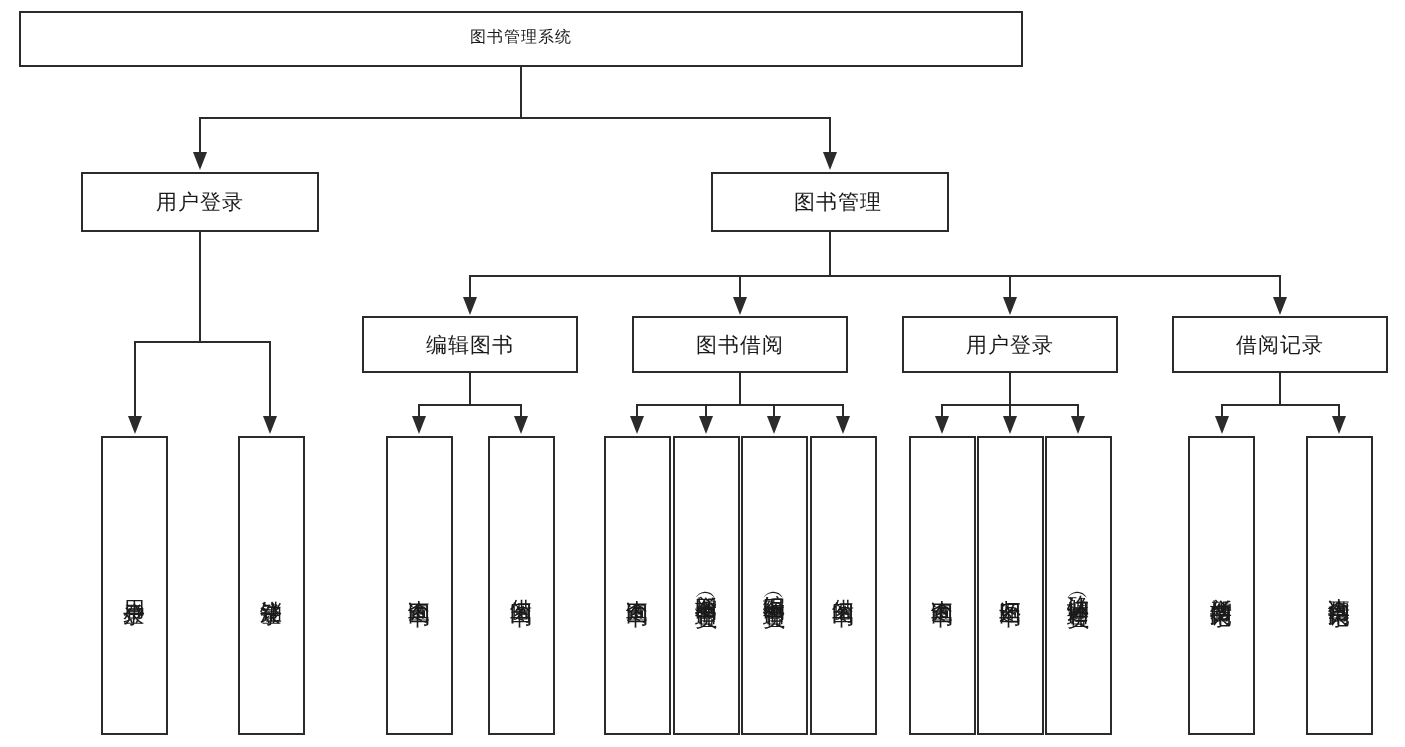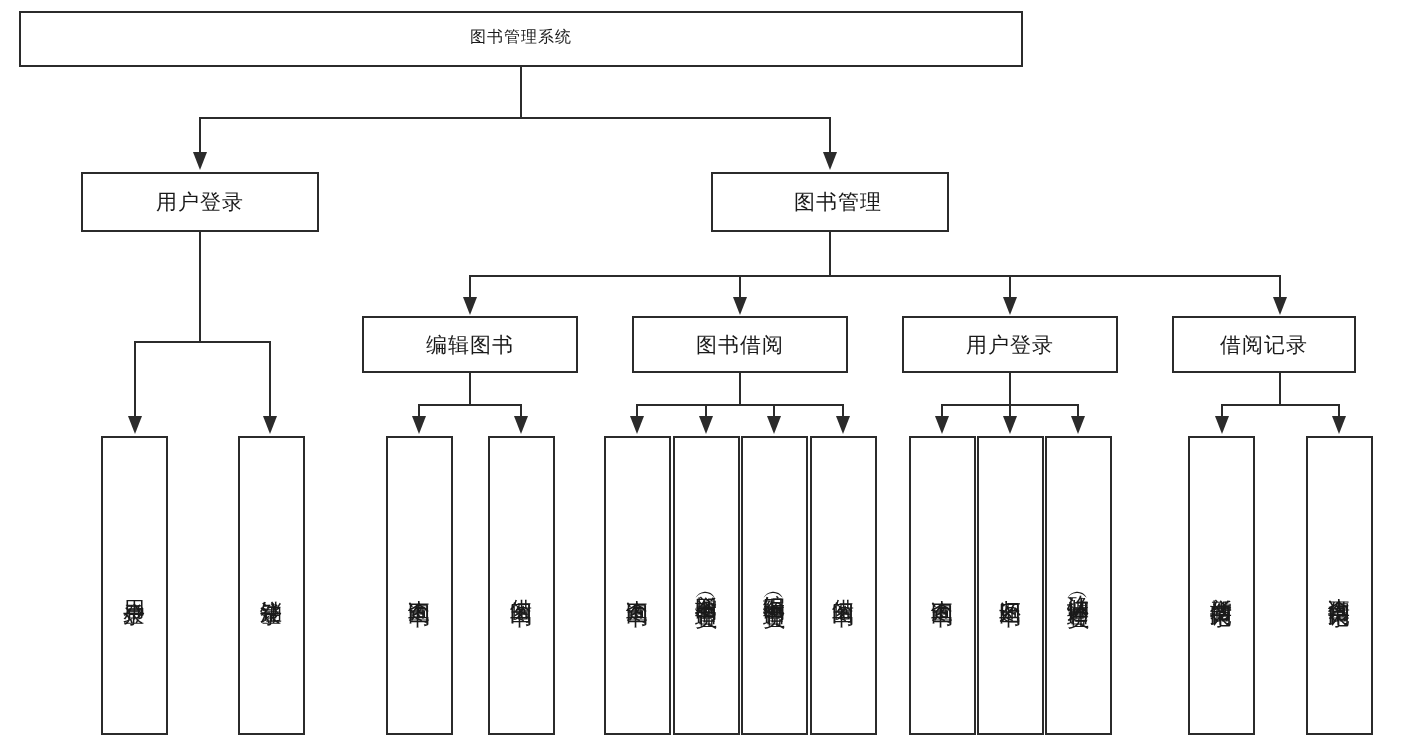--- a/index.html
+++ b/index.html
@@ -123,21 +123,21 @@
 
   <div class="node h" style="left:362px; top:316px; width:216px; height:57px;">
     <span>编辑图书</span>
   </div>
   <div class="node h" style="left:632px; top:316px; width:216px; height:57px;">
     <span>图书借阅</span>
   </div>
   <div class="node h" style="left:902px; top:316px; width:216px; height:57px;">
     <span>用户登录</span>
   </div>
-  <div class="node h" style="left:1172px; top:316px; width:184px; height:57px;">
+  <div class="node h" style="left:1172px; top:316px; width:216px; height:57px;">
     <span>借阅记录</span>
   </div>
 
   <div class="edge vline" style="left:469px; top:373px; width:2px; height:32px;"></div>
   <div class="edge hline" style="left:418px; top:404px; width:104px; height:2px;"></div>
   <div class="edge vline" style="left:418px; top:404px; width:2px; height:14px;"></div>
   <div class="arrow" style="left:412px; top:416px;"></div>
   <div class="edge vline" style="left:520px; top:404px; width:2px; height:14px;"></div>
   <div class="arrow" style="left:514px; top:416px;"></div>
 

